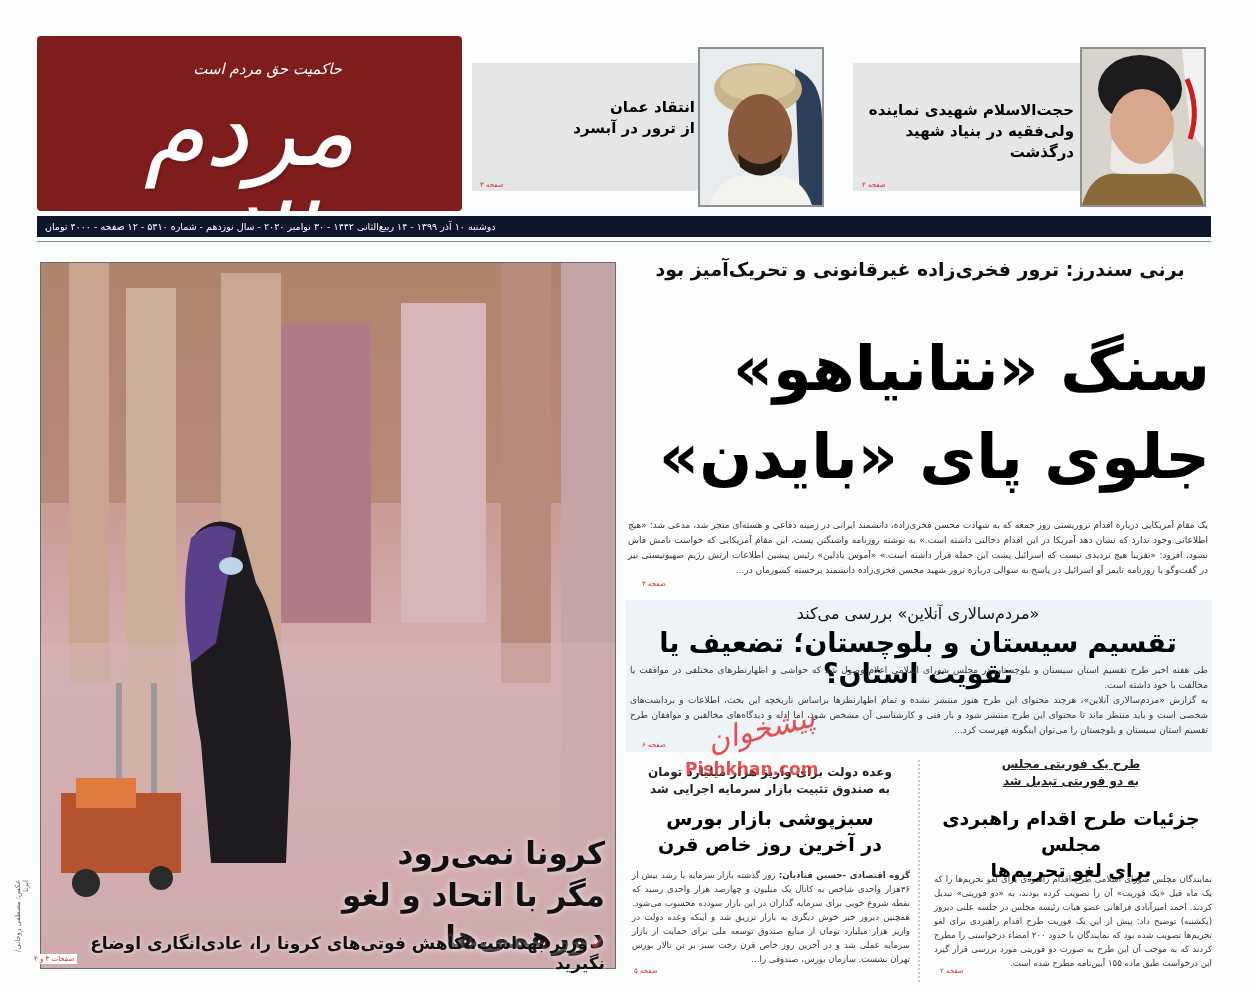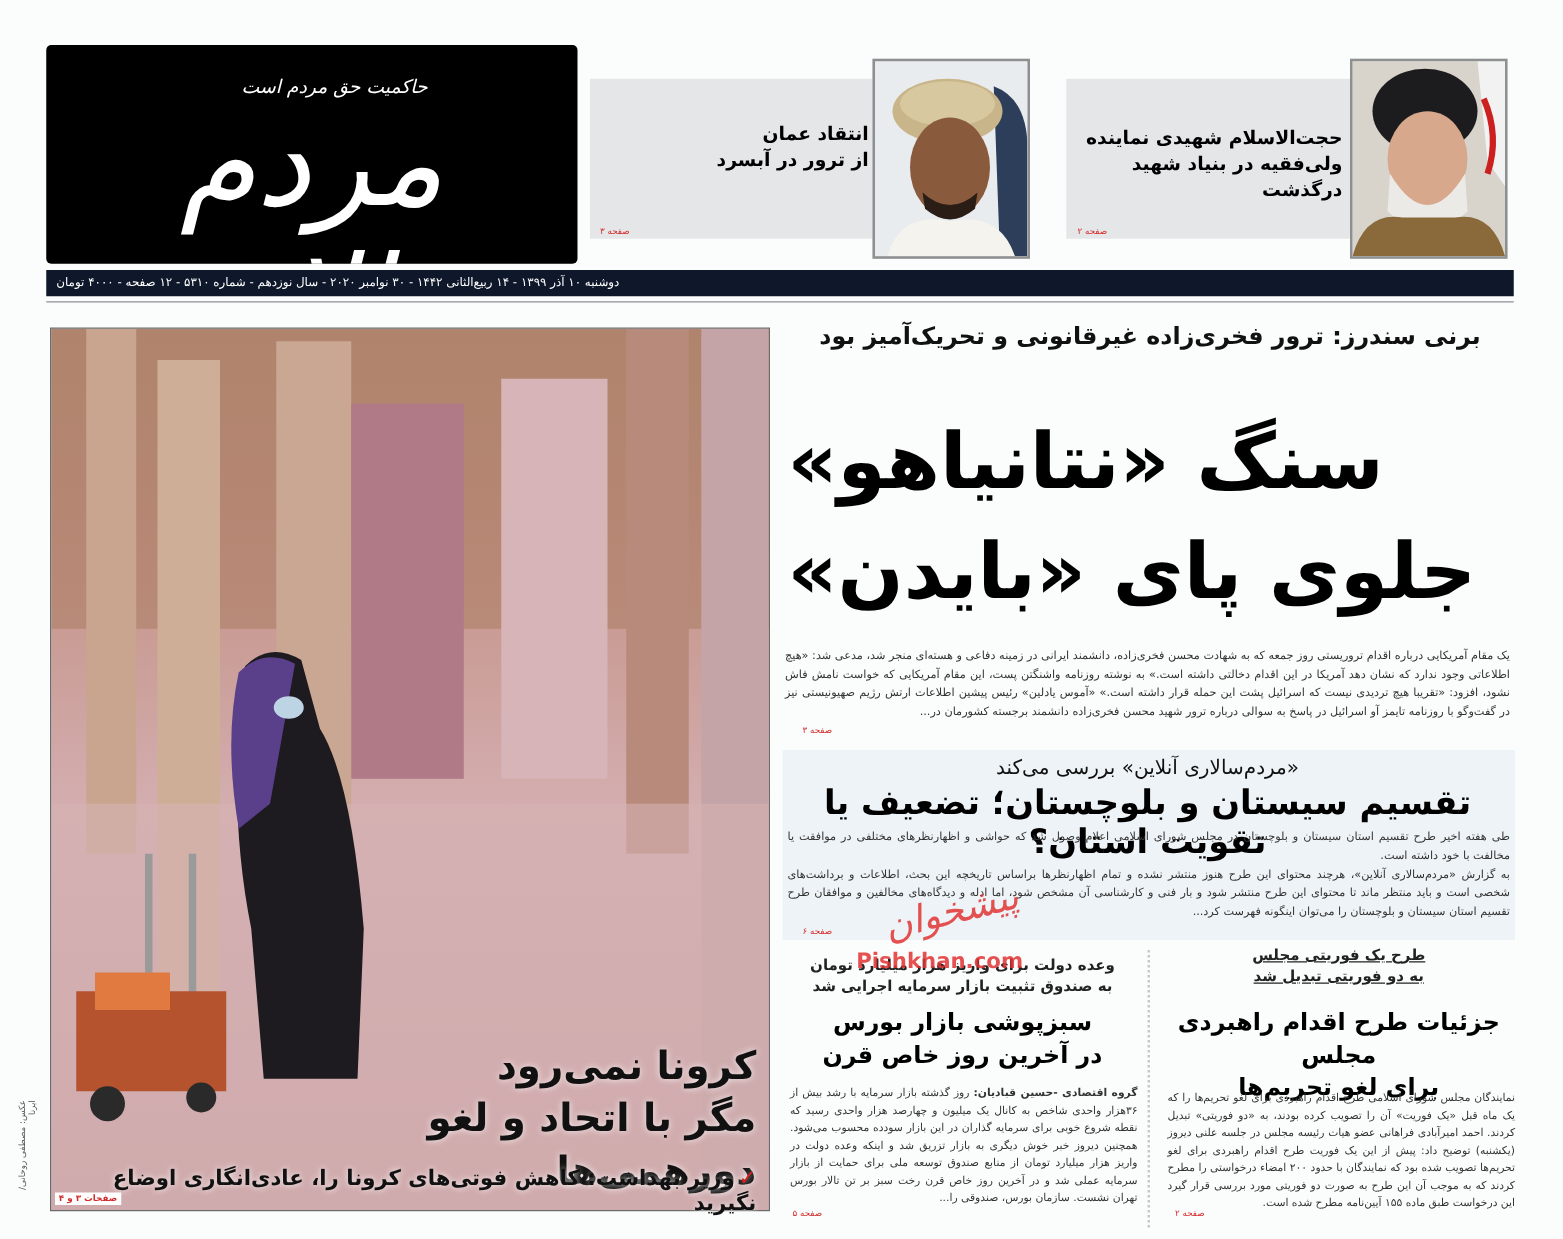--- a/index.html
+++ b/index.html
@@ -4,21 +4,21 @@
   <style>
     html, body { margin: 0; padding: 0; }
     body {
       width: 1250px; height: 991px; background: #fbfdfc; position: relative; overflow: hidden;
       font-family: "DejaVu Sans", sans-serif; color: #111;
     }
     .abs { position: absolute; }
 
     
     .masthead {
-      left: 37px; top: 36px; width: 425px; height: 175px; background: #000000;
+      left: 37px; top: 36px; width: 425px; height: 175px; background: #7f1d1d;
       border-radius: 4px; overflow: hidden;
     }
     .masthead .slogan {
       position: absolute; right: 120px; top: 24px; color: #fff; font-family: "DejaVu Serif", serif;
       font-style: italic; font-size: 15px; direction: rtl;
     }
     .masthead .logo {
       position: absolute; left: 0; right: 0; top: 40px; text-align: center; color: #fff;
       font-family: "DejaVu Serif", serif; font-size: 98px; font-style: italic; line-height: 110px;
       direction: rtl; letter-spacing: -2px; text-shadow: 2px 3px 0 rgba(0,0,0,0.12);
@@ -52,29 +52,29 @@
     .photo-headline {
       right: 645px; top: 832px; width: 430px; text-align: right; direction: rtl; color: #111;
       font-weight: bold; font-size: 31px; line-height: 42px; text-shadow: 0 0 6px rgba(255,255,255,0.8);
     }
     .photo-sub {
       right: 645px; top: 933px; width: 540px; text-align: right; direction: rtl; font-weight: bold; font-size: 17px; color: #111;
       text-shadow: 0 0 5px rgba(255,255,255,0.9);
     }
     .photo-sub .check { color: #d42020; font-weight: bold; margin-left: 3px; }
     .photo-pages {
-      left: 44px; top: 954px; background: #fff; color: #d32b2b; font-size: 7px; padding: 1px 3px; direction: rtl; font-weight: bold;
+      left: 31px; top: 954px; background: #fff; color: #d32b2b; font-size: 7px; padding: 1px 3px; direction: rtl;
     }
 
     
     .kicker {
       right: 40px; top: 258px; width: 580px; text-align: center; direction: rtl; font-weight: bold; font-size: 19px; color: #111;
     }
     .lead-title {
-      right: 40px; top: 325px; width: 580px; text-align: left; direction: rtl; font-weight: bold; font-size: 62px;
+      right: 40px; top: 325px; width: 580px; text-align: right; direction: rtl; font-weight: bold; font-size: 62px;
       line-height: 88px; color: #000; letter-spacing: -1px;
     }
     .body-text {
       direction: rtl; text-align: justify; font-size: 9px; line-height: 15px; color: #333;
     }
     .lead-body { right: 42px; top: 518px; width: 580px; }
 
     .online-box {
       left: 626px; top: 600px; width: 586px; height: 152px; background: #eef3f7;
     }

